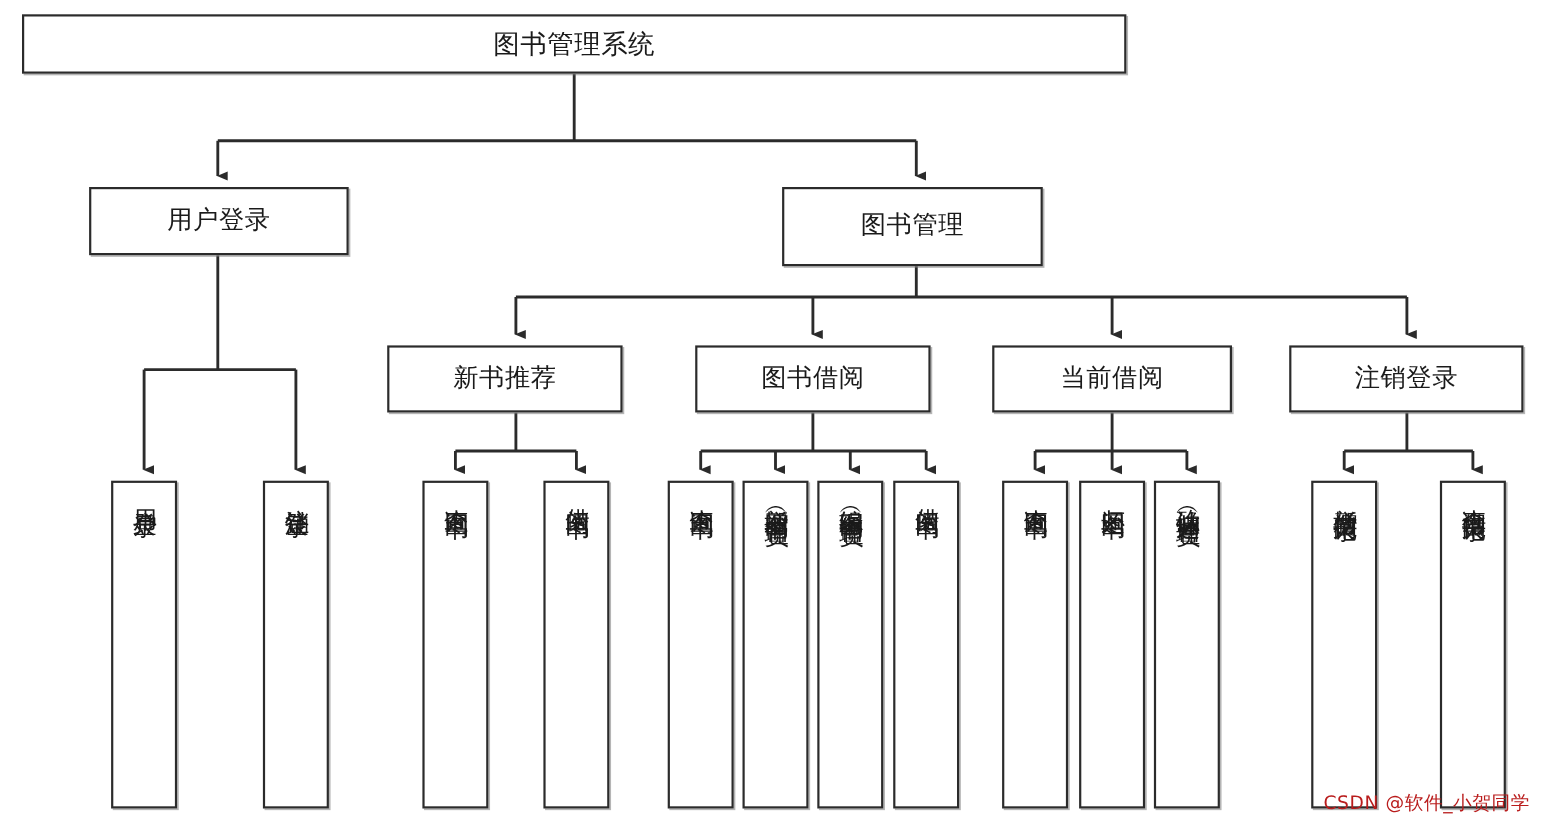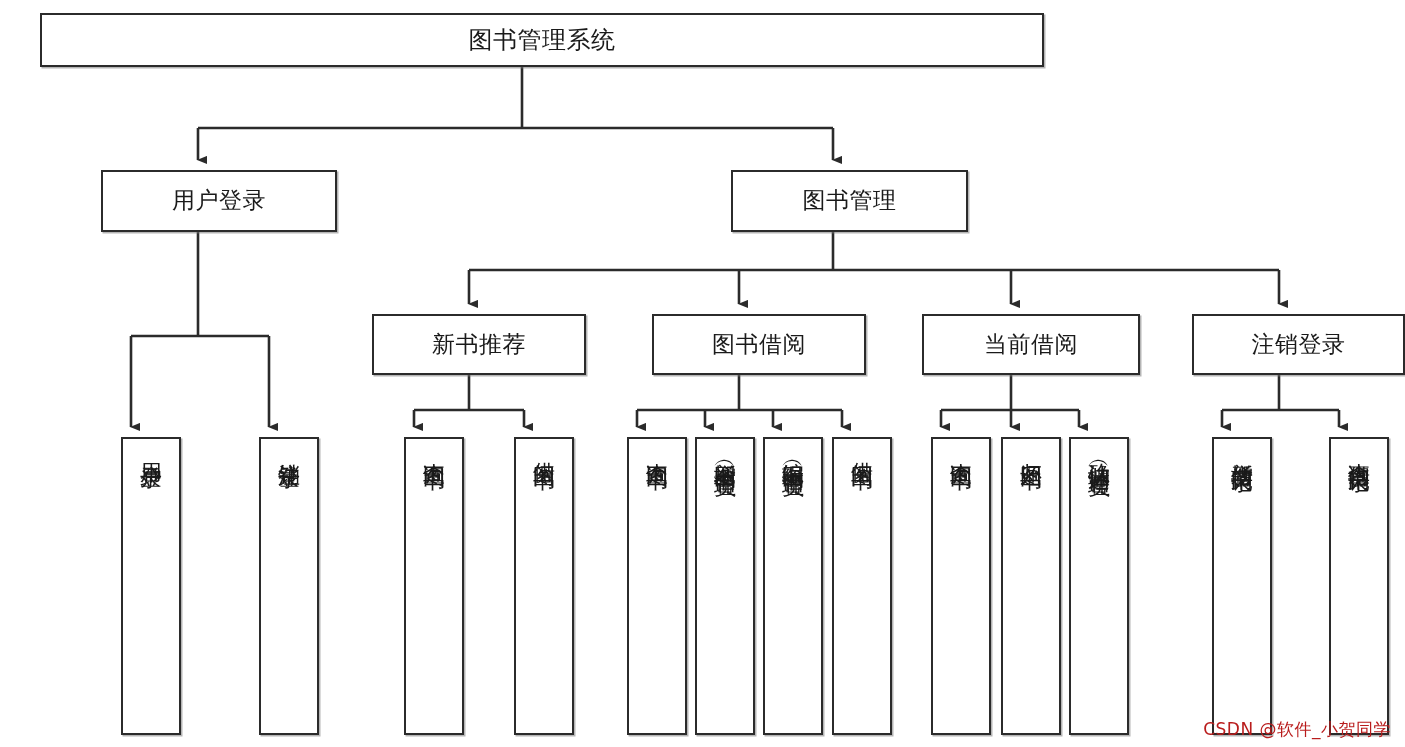--- a/index.html
+++ b/index.html
@@ -29,21 +29,20 @@
   .node {
     position: absolute;
     box-sizing: border-box;
     background: #ffffff;
     border: 2px solid #2b2b2b;
     box-shadow: 1.5px 1.5px 0 0 rgba(120,120,120,0.55);
     display: flex;
     align-items: center;
     justify-content: center;
     color: #1a1a1a;
-    margin-left: 20px;
   }
   .node-label {
     display: block;
     text-align: center;
     line-height: 1.18;
     white-space: nowrap;
   }
   
   .node.horiz .node-label {
     font-size: 23px;
@@ -136,21 +135,21 @@
     </g>
   </svg>
 
   <div class="node root horiz" style="left:20px; top:13px; width:1004px; height:54px;">
     <span class="node-label">图书管理系统</span>
   </div>
 
   <div class="node horiz" style="left:81px; top:170px; width:236px; height:62px;">
     <span class="node-label">用户登录</span>
   </div>
-  <div class="node horiz" style="left:711px; top:170px; width:237px; height:62px;">
+  <div class="node horiz" style="left:711px; top:170px; width:237px; height:72px;">
     <span class="node-label">图书管理</span>
   </div>
 
   <div class="node horiz" style="left:352px; top:314px; width:214px; height:61px;">
     <span class="node-label">新书推荐</span>
   </div>
   <div class="node horiz" style="left:632px; top:314px; width:214px; height:61px;">
     <span class="node-label">图书借阅</span>
   </div>
   <div class="node horiz" style="left:902px; top:314px; width:218px; height:61px;">

